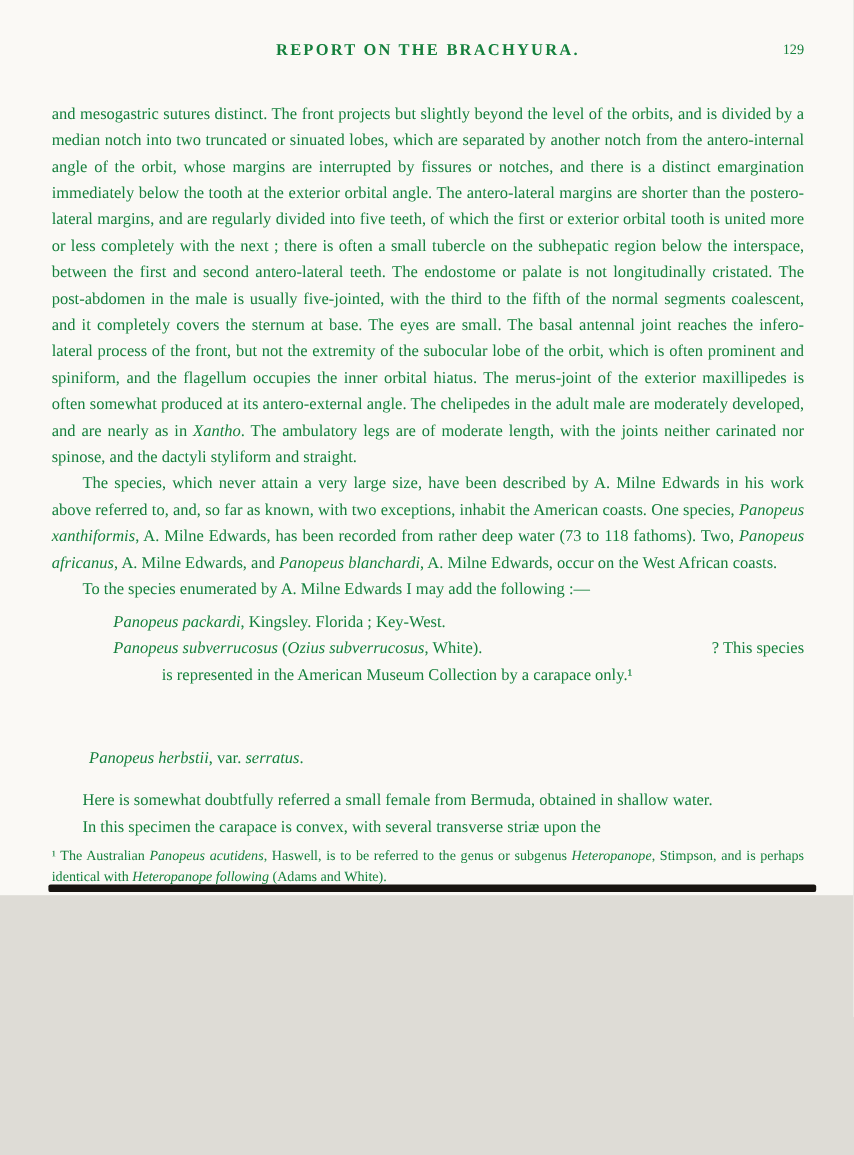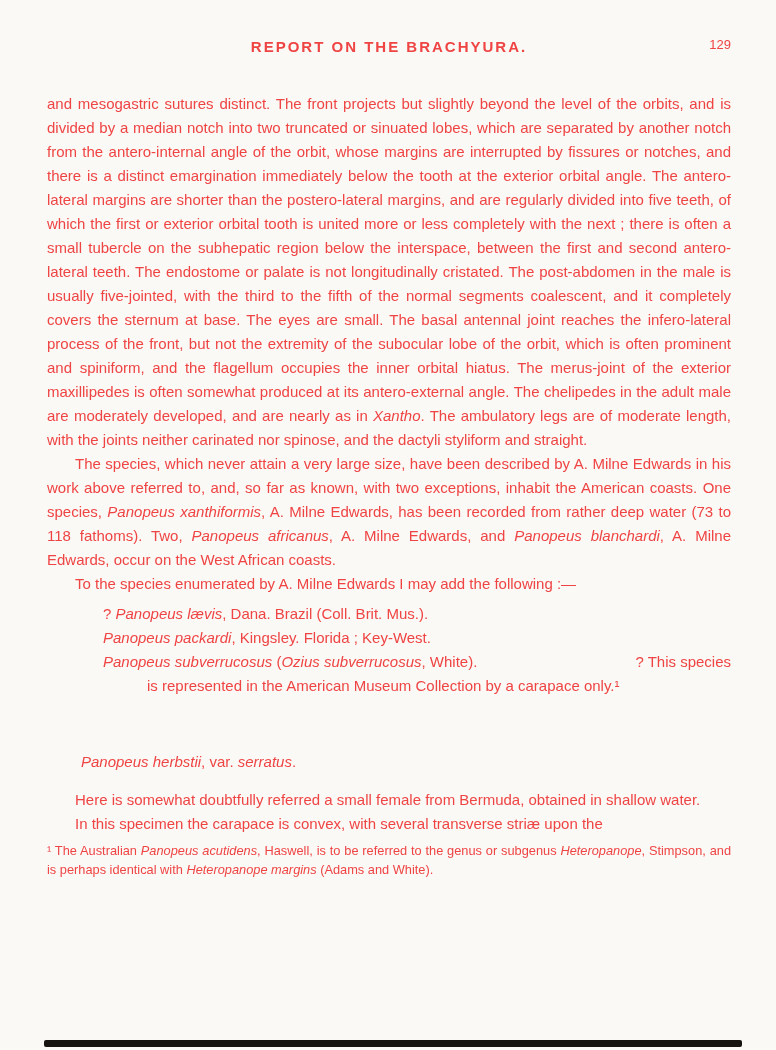--- a/index.html
+++ b/index.html
@@ -1,22 +1,22 @@
 <!DOCTYPE html>
 <html><head>
 <meta charset="utf-8">
 <style>
   html,body { margin:0; padding:0; background:#dedcd6; }
   .page {
     position:relative;
-    width:776px; height:1050px;
+    width:776px; height:814px;
     margin:0 auto;
     background:#faf9f5;
-    color:#ef4444;
-    font-family:Liberation Sans, sans-serif;
+    color:#15803d;
+    font-family:Liberation Serif, serif;
     overflow:hidden;
     box-sizing:border-box;
   }
   .content {
     position:absolute;
     left:47px; right:45px; top:38px;
   }
   .page-header {
     position:relative;
     height:24px;
@@ -66,35 +66,34 @@
 
     <div class="body-text">
 
       <p class="para"><span>and mesogastric sutures distinct.  The front projects but slightly beyond the level of the orbits, and is divided by a median notch into two truncated or sinuated lobes, which are separated by another notch from the antero-internal angle of the orbit, whose margins are interrupted by fissures or notches, and there is a distinct emargination immediately below the tooth at the exterior orbital angle.  The antero-lateral margins are shorter than the postero-lateral margins, and are regularly divided into five teeth, of which the first or exterior orbital tooth is united more or less completely with the next ; there is often a small tubercle on the subhepatic region below the interspace, between the first and second antero-lateral teeth.  The endostome or palate is not longitudinally cristated.  The post-abdomen in the male is usually five-jointed, with the third to the fifth of the normal segments coalescent, and it completely covers the sternum at base.  The eyes are small.  The basal antennal joint reaches the infero-lateral process of the front, but not the extremity of the subocular lobe of the orbit, which is often prominent and spiniform, and the flagellum occupies the inner orbital hiatus.  The merus-joint of the exterior maxillipedes is often somewhat produced at its antero-external angle.  The chelipedes in the adult male are moderately developed, and are nearly as in </span><span class="it">Xantho</span><span>.  The ambulatory legs are of moderate length, with the joints neither carinated nor spinose, and the dactyli styliform and straight.</span></p>
 
       <p class="para indent"><span>The species, which never attain a very large size, have been described by A. Milne Edwards in his work above referred to, and, so far as known, with two exceptions, inhabit the American coasts.  One species, </span><span class="it">Panopeus xanthiformis</span><span>, A. Milne Edwards, has been recorded from rather deep water (73 to 118 fathoms).  Two, </span><span class="it">Panopeus africanus</span><span>, A. Milne Edwards, and </span><span class="it">Panopeus blanchardi</span><span>, A. Milne Edwards, occur on the West African coasts.</span></p>
 
       <p class="para indent"><span>To the species enumerated by A. Milne Edwards I may add the following :—</span></p>
 
       <div class="species-list">
-        <div class="sp-item"><span>? </span><span class="it">Panopeus lævis</span><span>, Dana.   Brazil (Coll. Brit. Mus.).</span></div>
         <div class="sp-item"><span class="it">Panopeus packardi</span><span>, Kingsley.   Florida ; Key-West.</span></div>
         <div class="sp-item sp-split">
           <span><span class="it">Panopeus subverrucosus</span><span> (</span><span class="it">Ozius subverrucosus</span><span>, White).</span></span>
           <span><span>?  This species</span></span>
         </div>
         <div class="sp-cont"><span>is represented in the American Museum Collection by a carapace only.¹</span></div>
       </div>
 
       <div class="section-heading"><span class="it">Panopeus herbstii</span><span>, var. </span><span class="it">serratus</span><span>.</span></div>
 
 
       <p class="para indent after-citation"><span>Here is somewhat doubtfully referred a small female from Bermuda, obtained in shallow water.</span></p>
 
       <p class="para indent"><span>In this specimen the carapace is convex, with several transverse striæ upon the</span></p>
 
-      <div class="footnote"><span>¹ The Australian </span><span class="it">Panopeus acutidens</span><span>, Haswell, is to be referred to the genus or subgenus </span><span class="it">Heteropanope</span><span>, Stimpson, and is perhaps identical with </span><span class="it">Heteropanope margins</span><span> (Adams and White).</span></div>
+      <div class="footnote"><span>¹ The Australian </span><span class="it">Panopeus acutidens</span><span>, Haswell, is to be referred to the genus or subgenus </span><span class="it">Heteropanope</span><span>, Stimpson, and is perhaps identical with </span><span class="it">Heteropanope following</span><span> (Adams and White).</span></div>
 
     </div>
   </div>
 
   <div class="scan-edge-artifact"></div>
 </div>
 
 </body></html>

